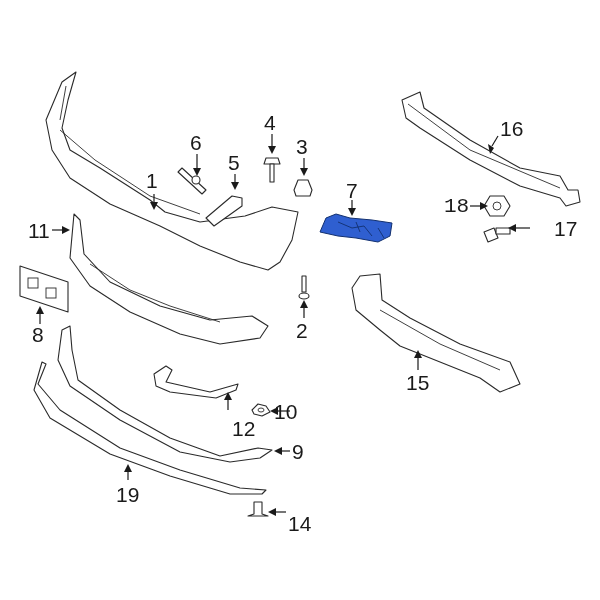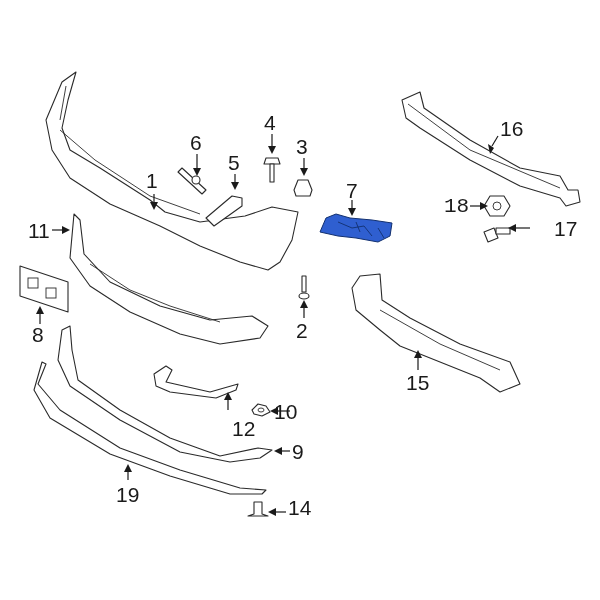--- a/index.html
+++ b/index.html
@@ -149,18 +149,18 @@
   <span class="callout" style="left:264px;top:112px;">4</span>
   <span class="callout" style="left:228px;top:152px;">5</span>
   <span class="callout" style="left:190px;top:132px;">6</span>
   <span class="callout" style="left:346px;top:180px;">7</span>
   <span class="callout" style="left:32px;top:324px;">8</span>
   <span class="callout" style="left:292px;top:441px;">9</span>
   <span class="callout" style="left:274px;top:401px;">10</span>
   <span class="callout" style="left:28px;top:220px;">11</span>
   <span class="callout" style="left:232px;top:412px;margin-top:6px;">12</span>
   <span class="callout" style="left:116px;top:484px;">19</span>
-  <span class="callout" style="left:288px;top:497px;text-align:center;">14</span>
+  <span class="callout" style="left:288px;top:513px;text-align:center;">14</span>
   <span class="callout" style="left:406px;top:372px;">15</span>
   <span class="callout" style="left:500px;top:118px;">16</span>
   <span class="callout" style="left:520px;top:218px;margin-left:34px;">17</span>
   <span class="callout" style="left:444px;top:196px;font-family:Liberation Mono, monospace;">18</span>
 </div>
 
 </body></html>

